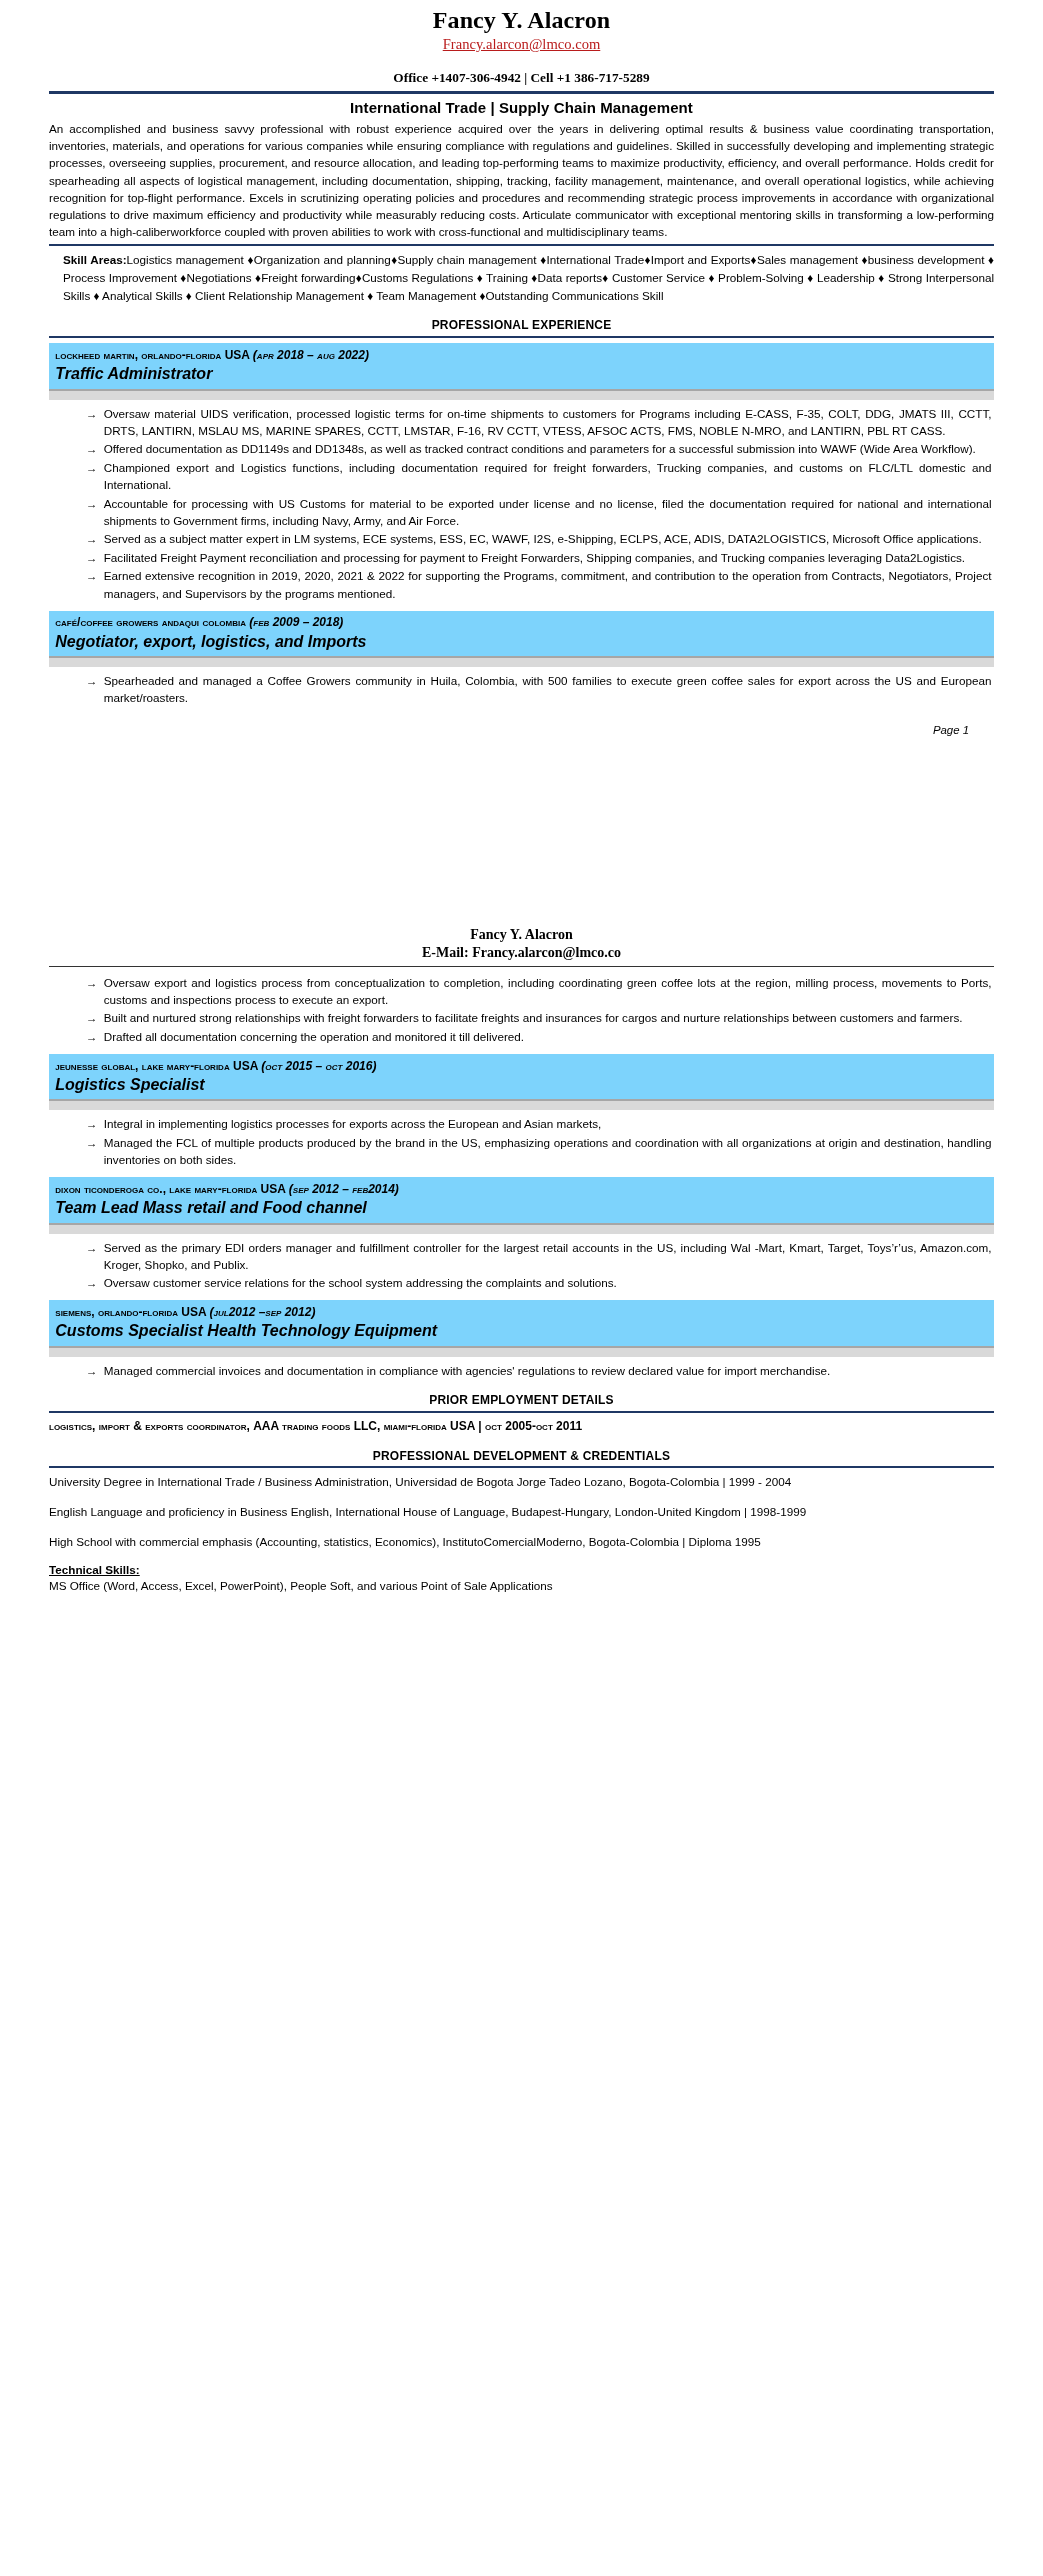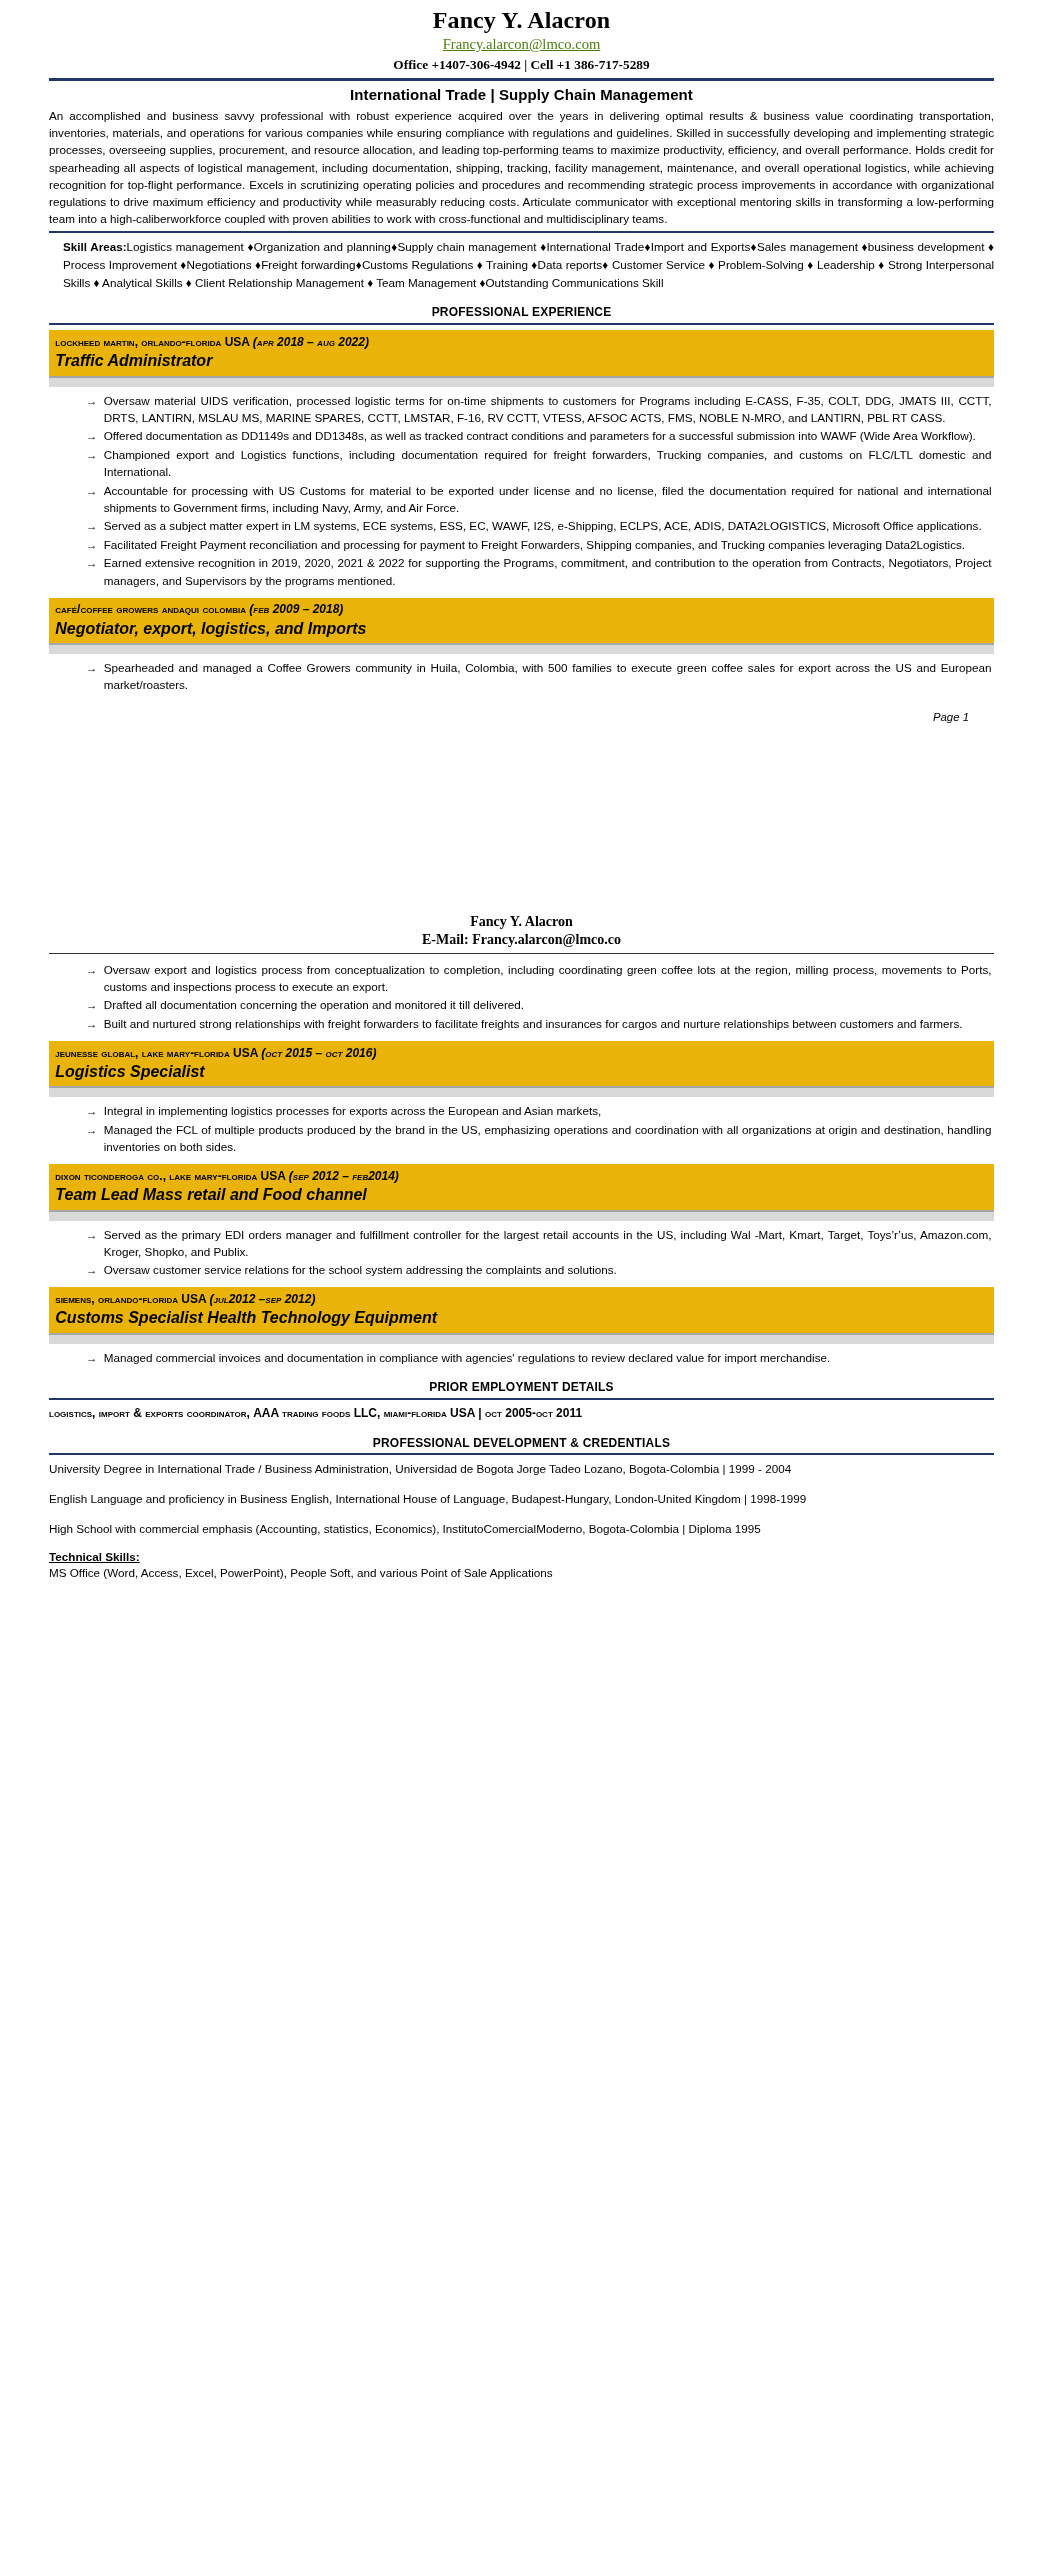--- a/index.html
+++ b/index.html
@@ -28,24 +28,24 @@
     font-weight: bold;
     font-size: 24px;
     line-height: 1.08;
     letter-spacing: 0.1px;
     margin: 7.6px 0 2.5px 0;
   }
   .doc-email {
     text-align: center;
     font-family: "Liberation Serif", serif;
     font-size: 14.6px;
-    color: #4d7c0f;
+    color: #b91c1c;
     text-decoration: underline;
     line-height: 1.2;
-    margin-bottom: 3px;
+    margin-bottom: 16px;
   }
   .doc-phone {
     text-align: center;
     font-family: "Liberation Serif", serif;
     font-weight: bold;
     font-size: 13.3px;
     line-height: 1.25;
     margin-bottom: 5px;
   }
 
@@ -95,21 +95,21 @@
     text-align: justify;
     margin: 1.3px 0 2.5px 0;
     padding-left: 14px;
   }
   .skills-label {
     font-weight: bold;
   }
 
   
   .job-bar {
-    background: #eab308;
+    background: #7dd3fc;
     padding: 3.8px 6.3px 1.3px 6.3px;
     margin-top: 1.3px;
   }
   .job-bar-foot {
     background: #d9d9d9;
     height: 8.9px;
     border-top: 2.5px solid #a6a6a6;
     margin-bottom: 5px;
   }
   .job-company {
@@ -268,22 +268,22 @@
   <div class="page-num">Page 1</div>
 
   <div class="page-break"></div>
 
   <div class="p2-name">Fancy Y. Alacron</div>
   <div class="p2-email">E-Mail: Francy.alarcon@lmco.co</div>
   <hr class="rule-dark">
 
   <ul class="bullets">
     <li>Oversaw export and logistics process from conceptualization to completion, including coordinating green coffee lots at the region, milling process, movements to Ports, customs and inspections process to execute an export.</li>
+    <li>Built and nurtured strong relationships with freight forwarders to facilitate freights and insurances for cargos and nurture relationships between customers and farmers.</li>
     <li>Drafted all documentation concerning the operation and monitored it till delivered.</li>
-    <li>Built and nurtured strong relationships with freight forwarders to facilitate freights and insurances for cargos and nurture relationships between customers and farmers.</li>
   </ul>
 
   <div>
     <div class="job-bar">
       <div class="job-company"><span>Jeunesse Global, Lake Mary-Florida </span><span class="caps">USA </span><span class="job-dates">(Oct 2015 – Oct 2016)</span></div>
       <div class="job-role">Logistics Specialist</div>
     </div>
     <div class="job-bar-foot"></div>
     <ul class="bullets">
       <li>Integral in implementing logistics processes for exports across the European and Asian markets,</li>

